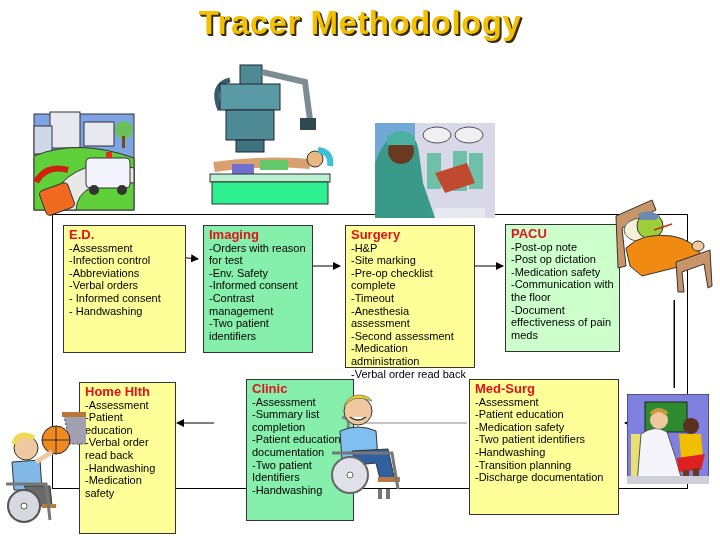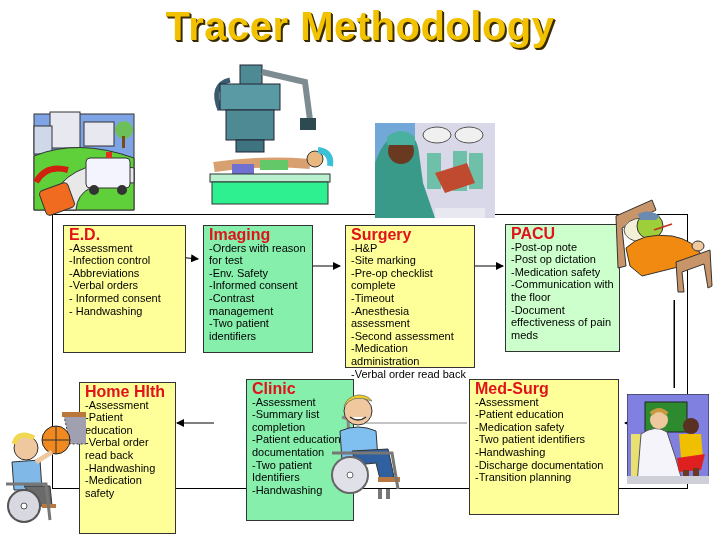--- a/index.html
+++ b/index.html
@@ -1,23 +1,23 @@
 <!DOCTYPE html>
 <html><head>
 <meta charset="utf-8">
 <style>
   html, body { margin:0; padding:0; }
   body { width:720px; height:540px; background:#ffffff; position:relative; overflow:hidden; font-family:"Liberation Sans", sans-serif; }
-  .title { position:absolute; left:0; top:4px; width:720px; text-align:center; font-family:"Liberation Sans", sans-serif; font-weight:bold; font-size:40px; color:#f2c200; text-shadow:2px 2px 0 #3a2a00, 1px 1px 0 #3a2a00; letter-spacing:0.5px; }
+  .title { position:absolute; left:0; top:4px; width:720px; text-align:center; font-family:"Liberation Sans", sans-serif; font-weight:bold; font-size:33px; color:#f2c200; text-shadow:2px 2px 0 #3a2a00, 1px 1px 0 #3a2a00; letter-spacing:0.5px; }
   .frame-line { position:absolute; background:#000; }
   .box { position:absolute; border:1px solid #333; font-size:11px; line-height:12.6px; color:#000; padding:3px 5px; box-sizing:border-box; }
   .box.yellow { background:#ffff99; }
   .box.cyan { background:#86efac; }
   .box.green { background:#ccffcc; }
-  .box .head { color:#e0121a; font-weight:bold; font-size:16px; }
+  .box .head { color:#e0121a; font-weight:bold; font-size:13px; }
   .box .item { white-space:pre-wrap; }
   svg.ill { position:absolute; }
 </style>
 </head>
 <body>
 
 <div class="title">Tracer Methodology</div>
 
 <div class="frame-line" style="left:52px; top:214px; width:635px; height:1px;"></div>
 <div class="frame-line" style="left:52px; top:214px; width:1px; height:275px;"></div>
@@ -105,22 +105,22 @@
   <div class="item">-Handwashing</div>
 </div>
 
 <div class="box yellow" style="left:469px; top:379px; width:150px; height:136px;">
   <div class="head">Med-Surg</div>
   <div class="item">-Assessment</div>
   <div class="item">-Patient education</div>
   <div class="item">-Medication safety</div>
   <div class="item">-Two patient identifiers</div>
   <div class="item">-Handwashing</div>
+  <div class="item">-Transition planning</div>
   <div class="item">-Discharge documentation</div>
-  <div class="item">-Transition planning</div>
 </div>
 
 <svg class="ill" width="120" height="110" style="left:28px; top:108px;" viewBox="0 0 120 110">
   <rect x="6" y="6" width="100" height="96" fill="#7fa4e6" stroke="#333"></rect>
   <rect x="22" y="4" width="30" height="36" fill="#e8e8f0" stroke="#333"></rect>
   <rect x="6" y="18" width="18" height="28" fill="#cfd8e8" stroke="#333"></rect>
   <rect x="56" y="14" width="30" height="24" fill="#e8e8f0" stroke="#333"></rect>
   <circle cx="96" cy="22" r="9" fill="#6dbf5a"></circle>
   <rect x="94" y="28" width="3" height="12" fill="#7a4a1a"></rect>
   <path d="M6,48 Q50,30 106,50 L106,102 L6,102 Z" fill="#5fcf3a" stroke="#333"></path>

